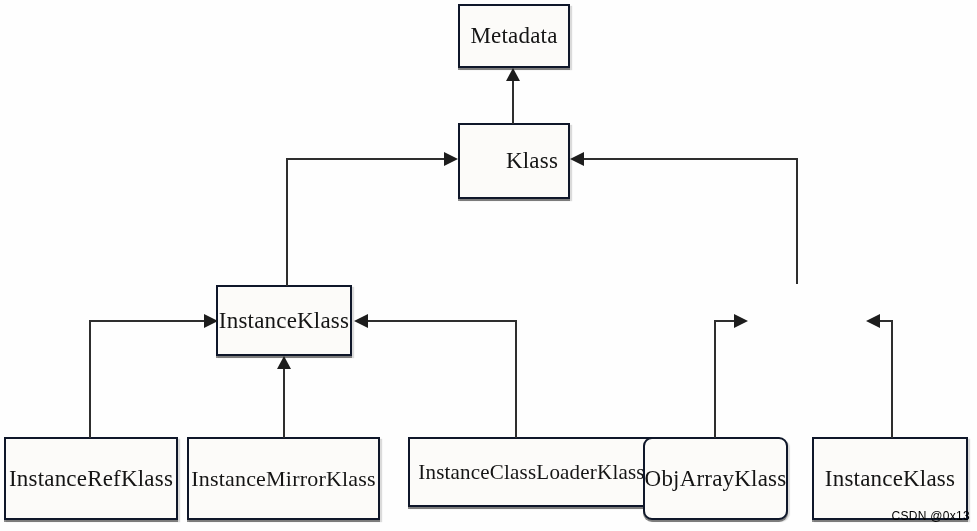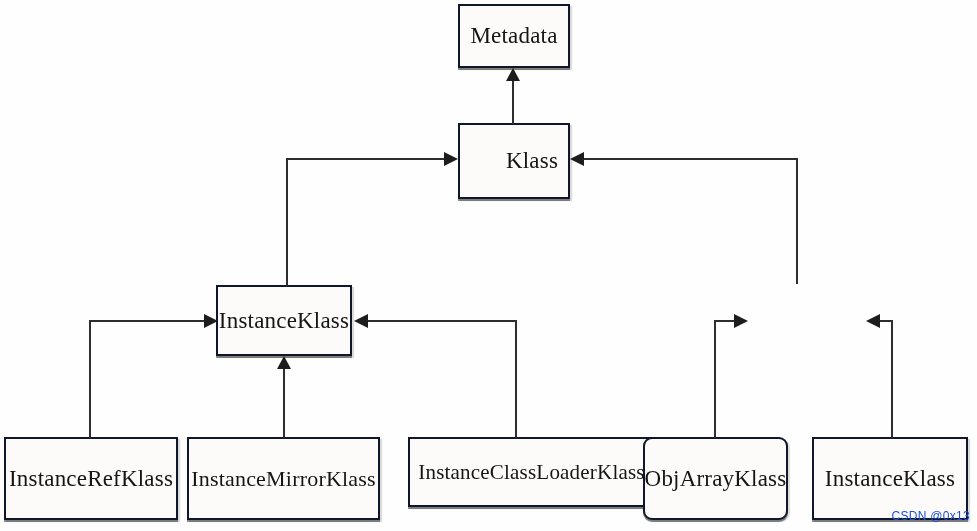--- a/index.html
+++ b/index.html
@@ -73,21 +73,21 @@
   #e8-h  { left: 880px; top: 320px; width: 13px;  height: 2px; }
   #e8-a  { left: 866px; top: 314px; }
   #e8-v  { left: 891px; top: 320px; width: 2px;  height: 118px; }
 
   #watermark {
     position: absolute;
     right: 7px;
     top: 509px;
     font-family: "Liberation Sans", sans-serif;
     font-size: 12px;
-    color: #1d4ed8;
+    color: #000000;
     letter-spacing: 0.3px;
   }
 </style>
 </head>
 <body>
 
 <div id="stage">
 
   <div class="node" id="n-metadata">
     <span>Metadata</span>

